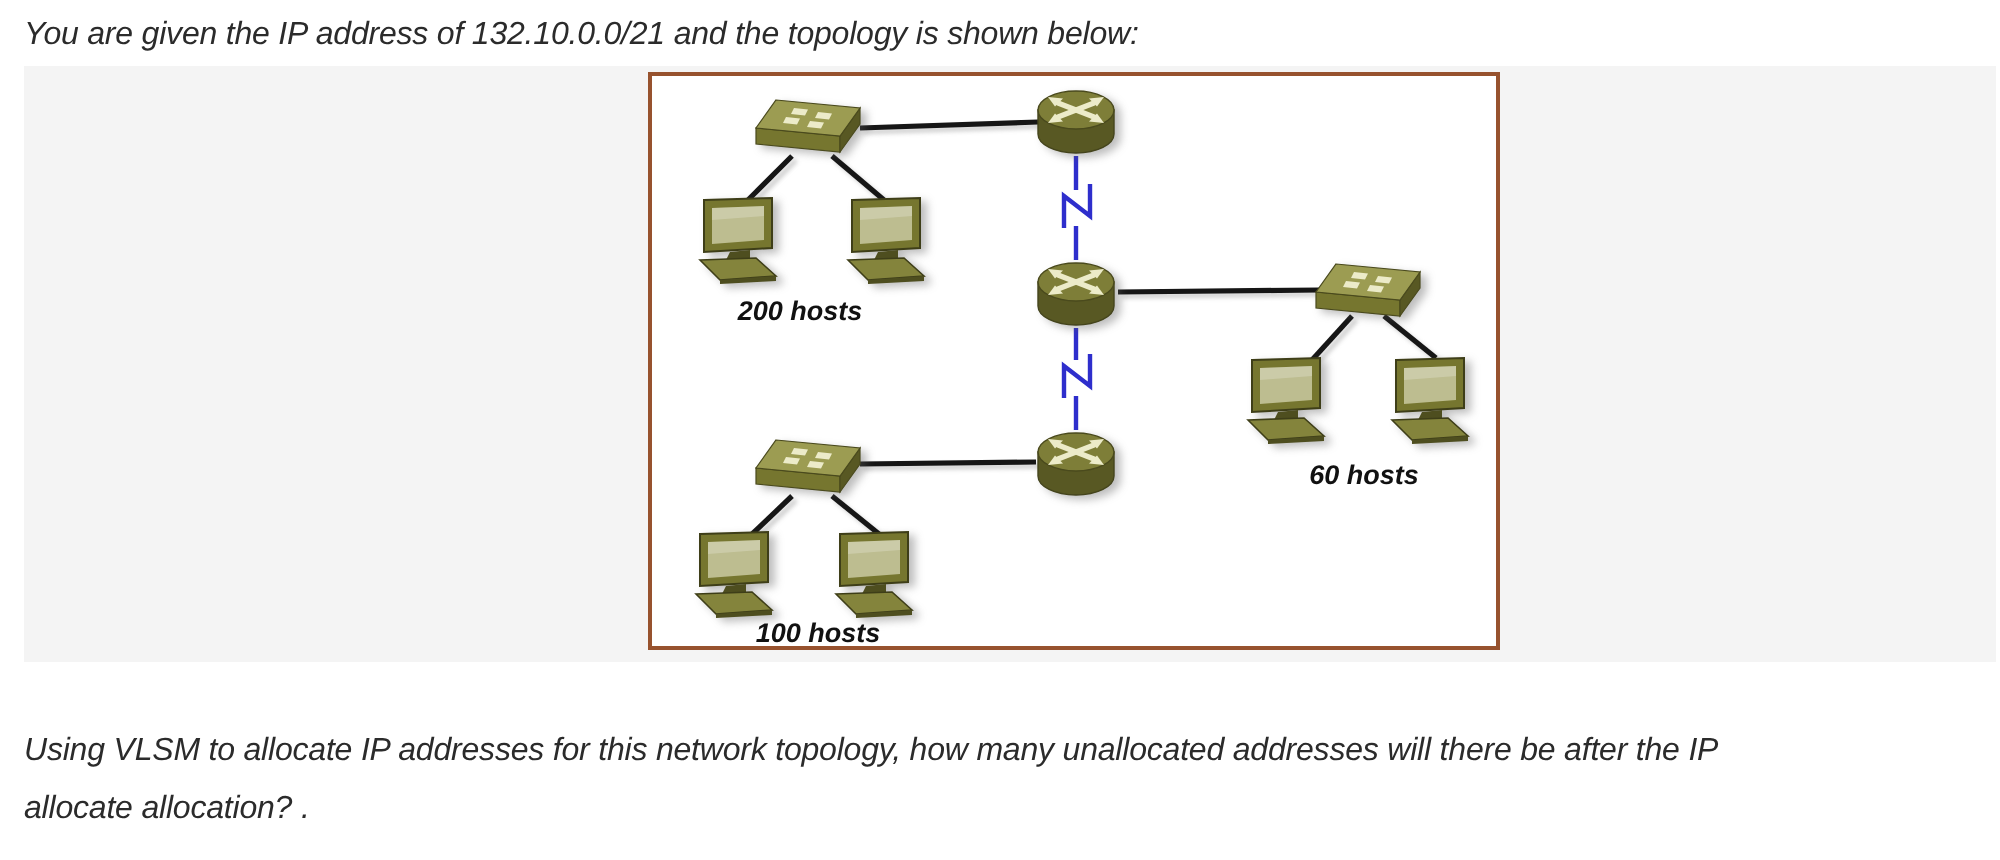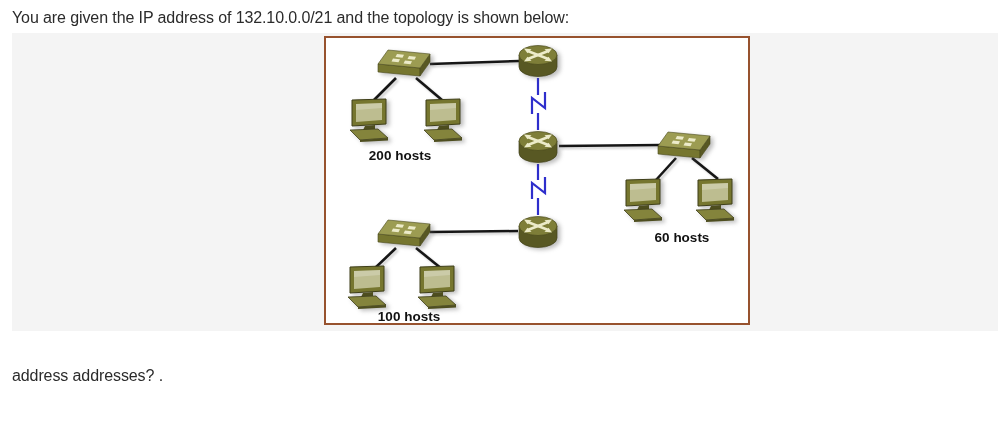--- a/index.html
+++ b/index.html
@@ -14,21 +14,21 @@
     --device-olive-light:#9c9c52;
     --device-screen:#bdbd90;
     --device-glyph:#ecerror;
     --device-glyph:#ecebc9;
     --label-color:#111111;
     --text-color:#2b2b2b;
   }
   html,body{margin:0;padding:0;}
   .page{
     position:relative;width:1000px;height:430px;background:var(--page-bg);
-    font-family:"Liberation Sans","DejaVu Sans",sans-serif;overflow:hidden;
+    font-family:"Liberation Sans","DejaVu Sans",sans-serif;overflow:hidden;font-style:italic;
   }
   .intro{
     position:absolute;left:12px;top:7px;font-size:16px;line-height:22px;
     color:var(--text-color);white-space:nowrap;letter-spacing:-0.1px;
   }
   .figure-band{
     position:absolute;left:12px;top:33px;width:986px;height:298px;
     background:var(--figure-band-bg);
   }
   .diagram-frame{
@@ -142,16 +142,17 @@
         <use class="dev" href="#sym-pc" x="90" y="227" width="46" height="44"></use>
 
         <text class="host-label" x="74" y="122">200 hosts</text>
         <text class="host-label" x="356" y="204">60 hosts</text>
         <text class="host-label" x="83" y="283">100 hosts</text>
       </svg>
     </div>
   </div>
 
   <div class="q-body">
-    <div>address addresses? .</div>
+    <div>Using VLSM to allocate IP addresses for this network topology, how many unallocated addresses will there be after the IP</div>
+    <div>allocate allocation? .</div>
   </div>
 
 </div>
 
 </body></html>

